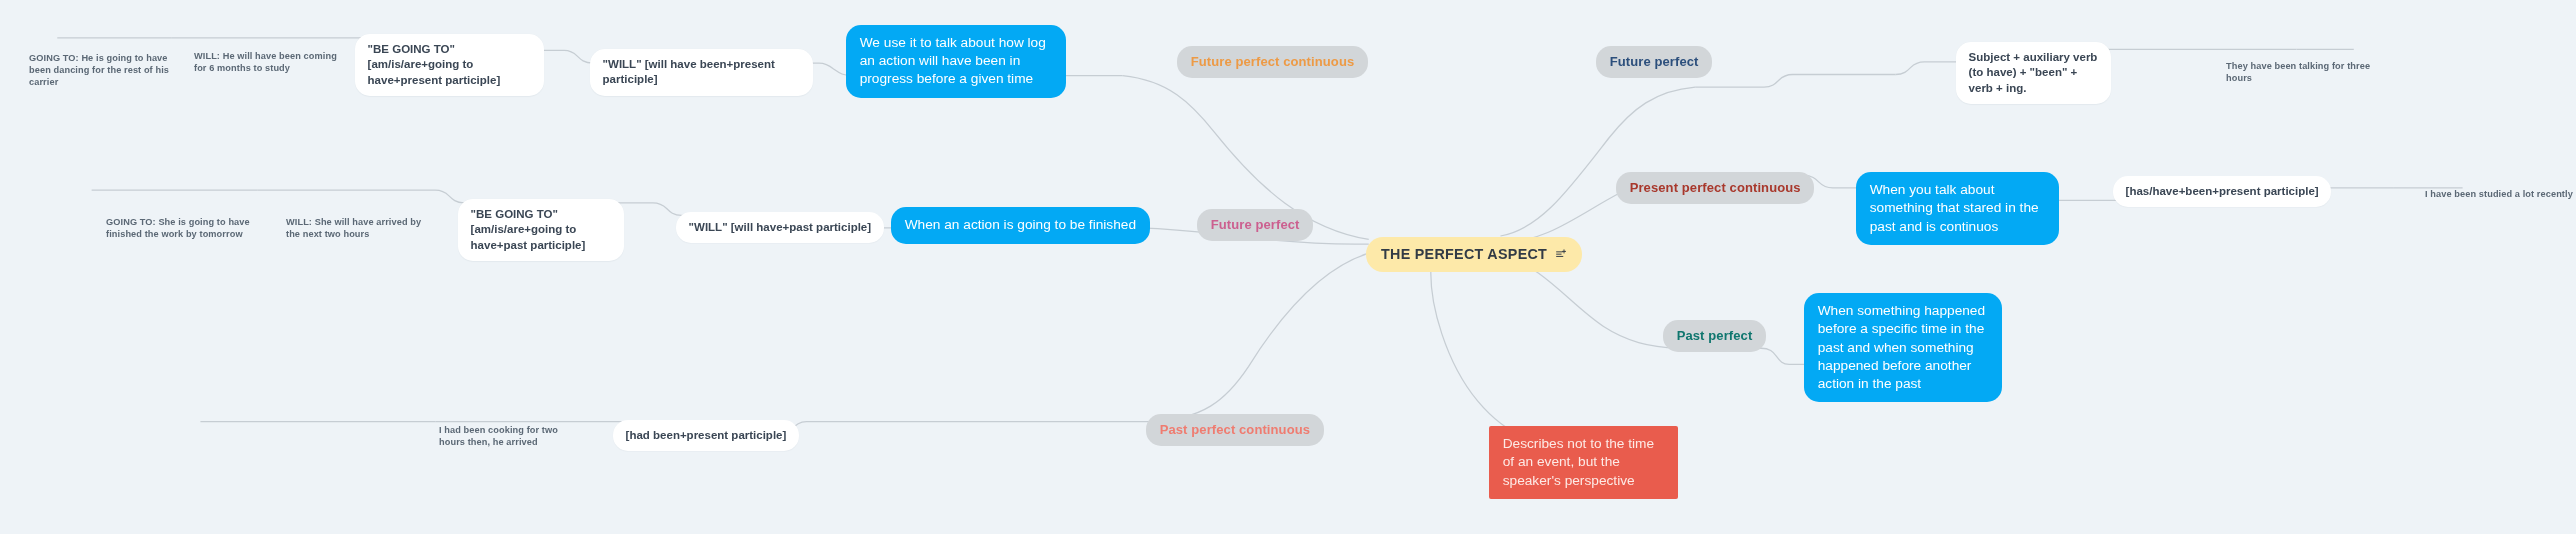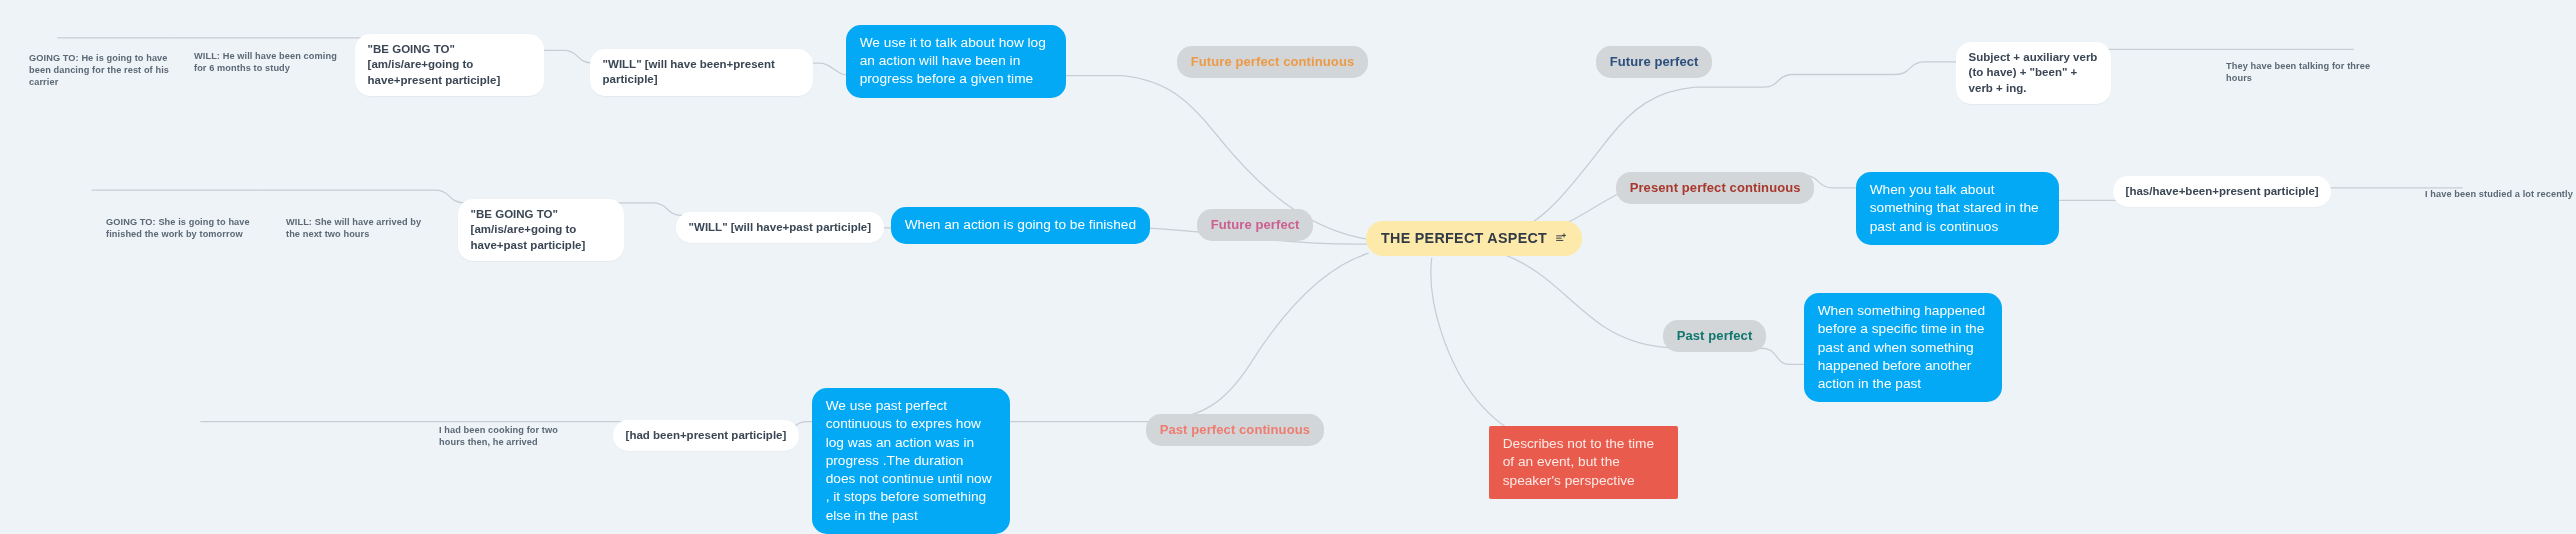--- a/index.html
+++ b/index.html
@@ -88,20 +88,21 @@
   
   .n-root {
     background: #fde9a9;
     border-radius: 17px;
     color: #323b45;
     font-size: 14.3px;
     font-weight: 700;
     padding: 8px 15px;
     letter-spacing: 0.3px;
     gap: 9.2px;
+    margin-top: 16px;
   }
   .root-icon {
     display: inline-flex;
     align-items: center;
     flex: 0 0 auto;
   }
 </style>
 </head>
 <body>
 
@@ -244,23 +245,20 @@
   </div>
 
   <div class="node n-blue" style="left:1804px; top:293px; width:198px; display:block;">
     <span>When something happened before a specific time in the past and when something happened before another action in the past</span>
   </div>
 
   <div class="node n-gray" style="left:1146px; top:414px; color:#ef7c70;">
     <span>Past perfect continuous</span>
   </div>
 
-  <div class="node n-blue" style="left:812px; top:388px; width:198px; display:block;">
-    <span>We use past perfect continuous to expres how log was an action was in progress .The duration does not continue until now , it stops before something else in the past</span>
-  </div>
 
   <div class="node n-white" style="left:613px; top:420px; display:block;">
     <span>[had been+present participle]</span>
   </div>
 
   <div class="node n-plain" style="left:439px; top:424px; width:143px; display:block;">
     <span>I had been cooking for two hours then, he arrived</span>
   </div>
 
   <div class="node n-red" style="left:1489px; top:426px; width:189px; display:block;">

